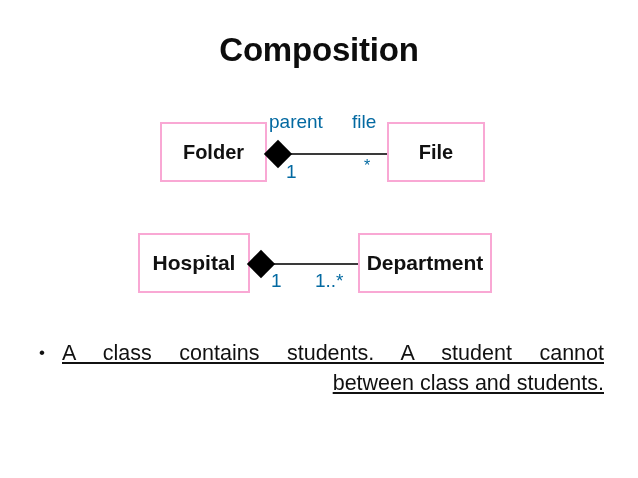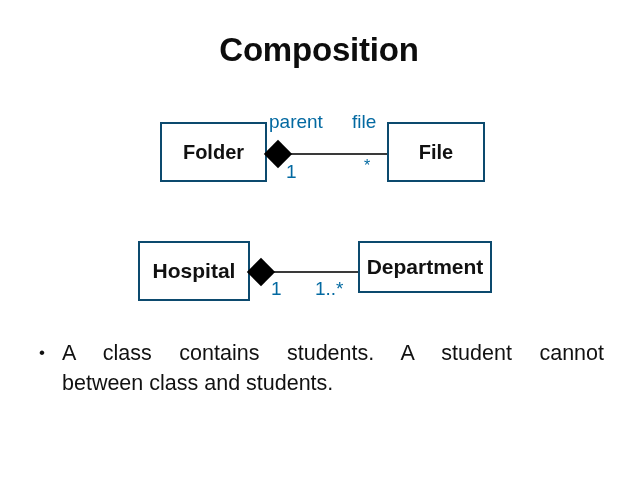--- a/index.html
+++ b/index.html
@@ -39,21 +39,21 @@
 
   
   .uml {
     position: absolute;
   }
 
   .uml-box {
     position: absolute;
     box-sizing: border-box;
     background: #ffffff;
-    border: 2px solid #0c4a6e;
+    border: 2px solid #f9a8d4;
     display: flex;
     align-items: center;
     justify-content: center;
     color: #111111;
     font-weight: bold;
     z-index: 2;
   }
 
   .uml-line {
     position: absolute;
@@ -106,28 +106,28 @@
     left: 286px; top: 161px;
     font-size: 19px;
   }
   #label-file-mult {
     left: 364px; top: 157px;
     font-size: 16px;
   }
 
   
   #diagram-hospital-department {
-    left: 0; top: 8px; width: 638px; height: 320px;
+    left: 0; top: 0; width: 638px; height: 320px;
   }
   #box-hospital {
     left: 138px; top: 233px; width: 112px; height: 60px;
     font-size: 21px;
   }
   #box-department {
-    left: 358px; top: 233px; width: 134px; height: 52px;
+    left: 358px; top: 233px; width: 134px; height: 60px;
     font-size: 21px;
   }
   #line-hospital-department {
     left: 264px; top: 263px; width: 98px;
   }
   #diamond-hospital {
     left: 251px; top: 254px; width: 20px; height: 20px;
   }
   #label-hospital-mult {
     left: 271px; top: 270px;
@@ -162,27 +162,28 @@
   .bullet-text {
     flex: 1 1 auto;
     font-size: 21.5px;
     line-height: 30px;
     color: #111111;
     text-align: justify;
     text-justify: inter-word;
   }
   .bullet-text > span {
     display: block;
+    text-decoration: underline;
   }
   .bullet-text .line-just {
     text-align: justify;
     text-align-last: justify;
   }
   .bullet-text .line-last {
-    text-align: left;
+    text-align: right;
   }
 </style>
 </head>
 <body>
 
 <div class="slide">
 
   <div class="slide-title">Composition</div>
 
   <div class="uml" id="diagram-folder-file">

